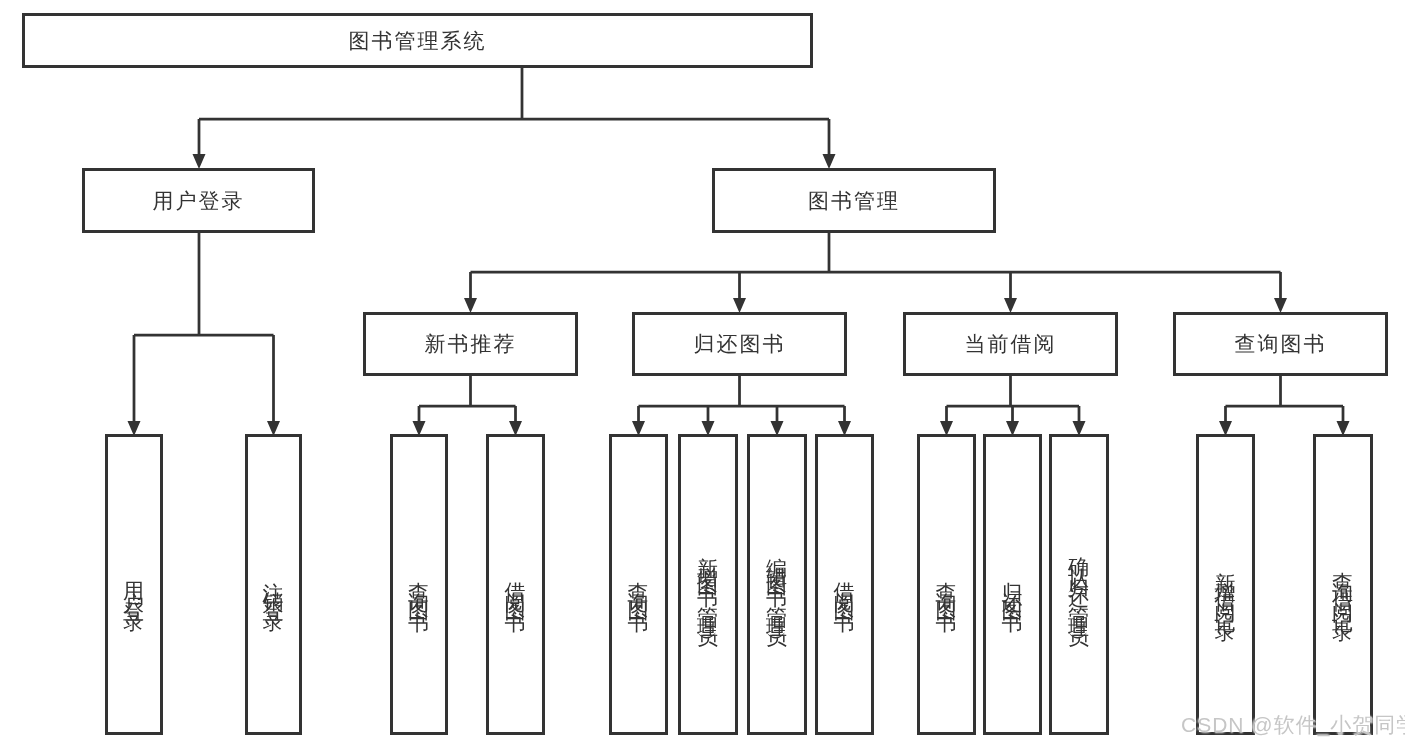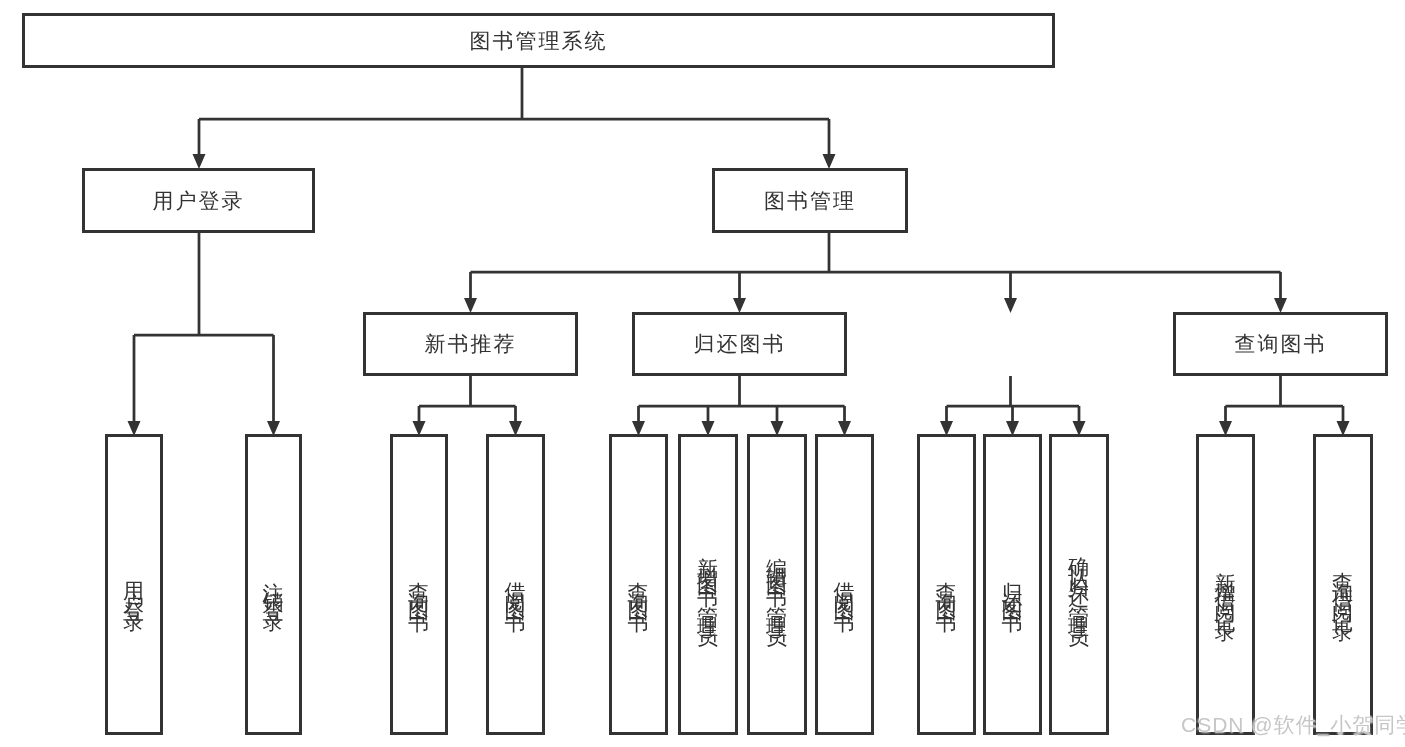--- a/index.html
+++ b/index.html
@@ -28,23 +28,23 @@
     letter-spacing:2px;
     color:var(--text);
   }
   .box .vtxt{
     writing-mode:vertical-rl;
     text-orientation:mixed;
     letter-spacing:10px;
     line-height:1;
   }
   
-  #b-root  {left:22px;  top:13px;  width:1033px; height:55px;}
+  #b-root  {left:22px;  top:13px;  width:791px; height:55px;}
   #b-l2-0  {left:82px;  top:168px; width:233px;  height:65px;}
-  #b-l2-1  {left:712px; top:168px; width:196px;  height:65px;}
+  #b-l2-1  {left:712px; top:168px; width:284px;  height:65px;}
   #b-l3-0  {left:363px; top:312px; width:215px;  height:64px;font-family:Liberation Serif, serif;}
   #b-l3-1  {left:632px; top:312px; width:215px;  height:64px;}
   #b-l3-2  {left:903px; top:312px; width:215px;  height:64px;}
   #b-l3-3  {left:1173px;top:312px; width:215px;  height:64px;}
   .leaf    {top:434px; height:301px;}
   #b-lf-0  {left:105px; width:58px;}
   #b-lf-1  {left:245px; width:57px;}
   #b-lf-2  {left:390px; width:58px;}
   #b-lf-3  {left:486px; width:59px;}
   #b-lf-4  {left:609px; width:59px;}
@@ -89,20 +89,21 @@
          M1219 421 L1232 421 L1225.5 436 Z M1336.5 421 L1349.5 421 L1343 436 Z" fill="#333333" stroke="none"></path>
   </svg>
 
   <div id="b-root" class="box">图书管理系统</div>
 
   <div id="b-l2-0" class="box">用户登录</div>
   <div id="b-l2-1" class="box">图书管理</div>
 
   <div id="b-l3-0" class="box">新书推荐</div>
   <div id="b-l3-1" class="box">归还图书</div>
+  <div id="b-l3-2" class="box">当前借阅</div>
   <div id="b-l3-3" class="box">查询图书</div>
 
   <div id="b-lf-0" class="box leaf">
       <span class="vtxt">用户登录</span>
     </div>
   <div id="b-lf-1" class="box leaf">
       <span class="vtxt">注销登录</span>
     </div>
 
   <div id="b-lf-2" class="box leaf">

